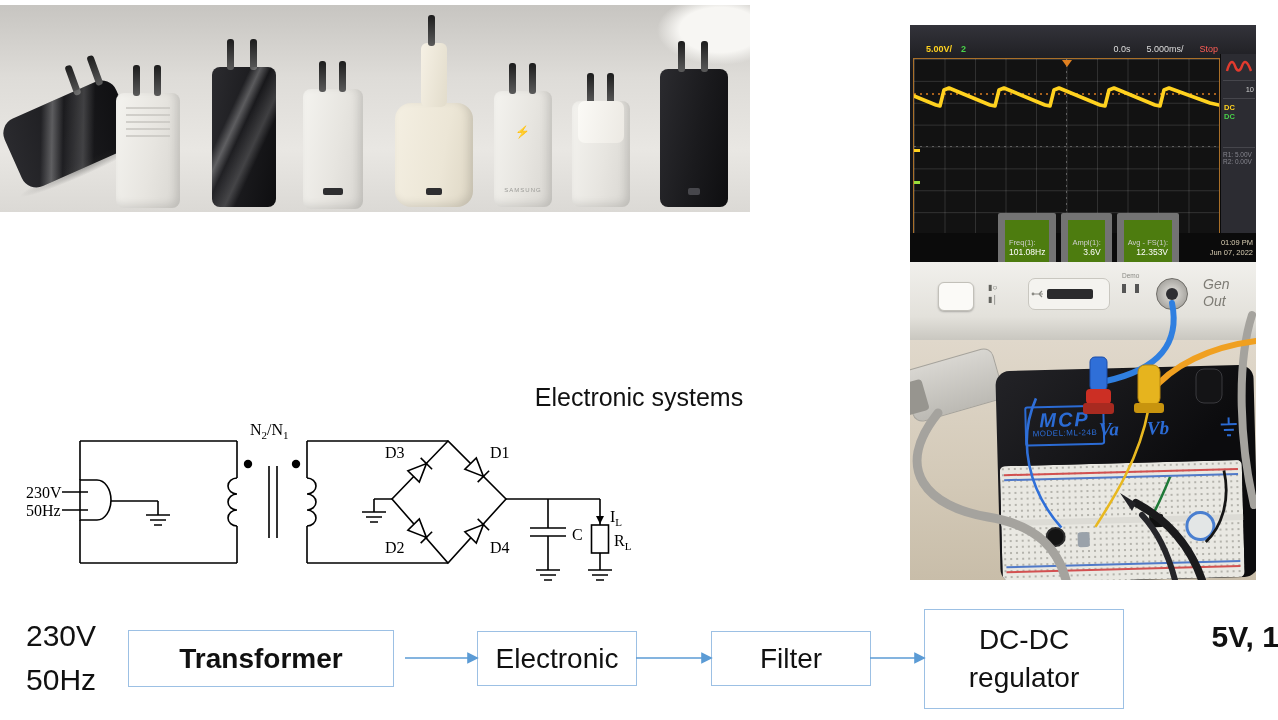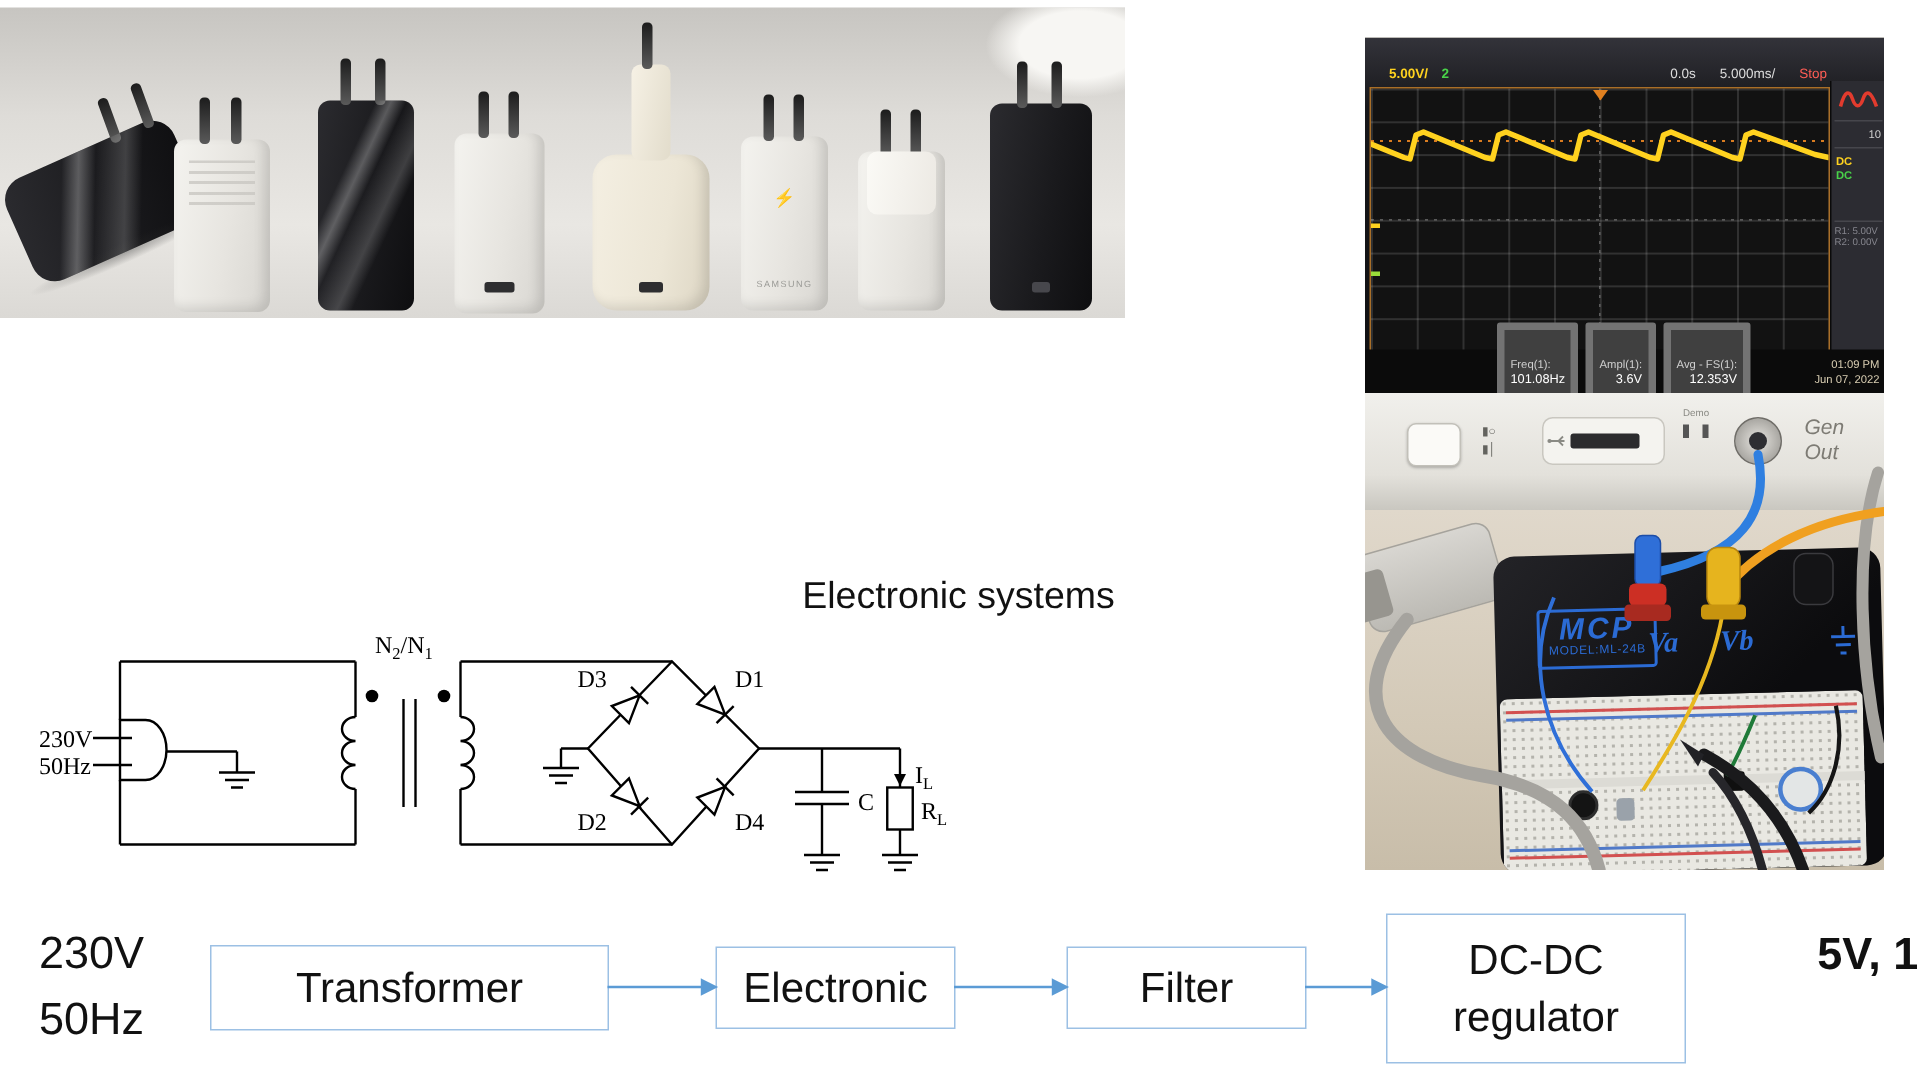--- a/index.html
+++ b/index.html
@@ -34,21 +34,21 @@
   .scr{left:0;top:0;width:346px;height:237px;background:linear-gradient(#33333a,#17171a 20%,#101012);}
   .scr-header{left:4px;top:15px;width:304px;height:17px;display:flex;align-items:center;
      font-size:9px;color:#ddd;}
   .scr-grid{left:3px;top:33px;width:305px;height:175px;background-color:#121212;border:1px solid #a96f28;
      background-image:linear-gradient(to right,rgba(255,255,255,.13) 1px,transparent 1px),
                       linear-gradient(to bottom,rgba(255,255,255,.13) 1px,transparent 1px);
      background-size:30.5px 21.875px;}
   .scr-side{left:310px;top:29px;width:36px;height:193px;background:#2c2c32;border-left:1px solid #0a0a0a;
      font-size:7.5px;color:#9a9aa2;}
   .scr-meas{left:0;top:208px;width:346px;height:29px;background:#0b0b0b;display:flex;align-items:center;}
-  .chip{background:#404040;border:5px solid #737373;border-radius:2px;margin-right:5px;padding:18px 4px;}
+  .chip{background:#4d7c0f;border:7px solid #737373;border-radius:2px;margin-right:5px;padding:18px 4px;}
   .chip .lb{font-size:7.5px;color:#cfcfcf;white-space:nowrap;}
   .chip .vl{font-size:8.5px;color:#fff;text-align:right;white-space:nowrap;}
   .scope-body{left:0;top:237px;width:346px;height:78px;
      background:linear-gradient(#f1f0ec,#e3e1db 70%,#c9c7c0);}
   .desk{left:0;top:315px;width:346px;height:240px;
      background:linear-gradient(180deg,#e0d8cb,#d3c9b7 60%,#c8bda9);}
   .platform{left:88px;top:28px;width:258px;height:212px;border-radius:14px;overflow:hidden;
      background:linear-gradient(135deg,#232327,#0c0c0e 60%);transform:rotate(-1.5deg);}
   .mcpbox{left:28px;top:36px;width:76px;height:36px;border:2px solid #2b6bd4;border-radius:3px;
      color:#2b6bd4;text-align:center;line-height:1;}
@@ -316,21 +316,21 @@
       <text x="610" y="102"><tspan>I</tspan><tspan dy="4" font-size="11">L</tspan></text>
       <text x="614" y="126"><tspan>R</tspan><tspan dy="4" font-size="11">L</tspan></text>
     </g>
   </svg>
 
   <div class="abs blocks">
     <div class="sidetext" style="left:26px;top:14px;">
       <div>230V</div>
       <div>50Hz</div>
     </div>
-    <div class="bbox" style="left:140px;top:30px;width:264px;height:55px;">Transformer</div>
+    <div class="bbox" style="left:128px;top:30px;width:264px;height:55px;font-weight:bold;">Transformer</div>
     <div class="bbox" style="left:477px;top:31px;width:158px;height:53px;">Electronic</div>
     <div class="bbox" style="left:711px;top:31px;width:158px;height:53px;">Filter</div>
     <div class="bbox" style="left:924px;top:9px;width:170px;height:98px;padding:0 14px;">DC-DC regulator</div>
     <div class="sidetext" style="left:1176px;top:14px;width:160px;line-height:46px;font-weight:bold;">
       <div>5V, 1A</div>
     </div>
     <svg class="abs" style="left:0;top:0;" width="1278" height="120" viewBox="0 0 1278 120">
       <g stroke="#5b9bd5" stroke-width="1.6" fill="#5b9bd5">
         <line x1="405" y1="58" x2="468" y2="58"></line>
           <polygon points="468,53.5 477,58 468,62.5"></polygon>

